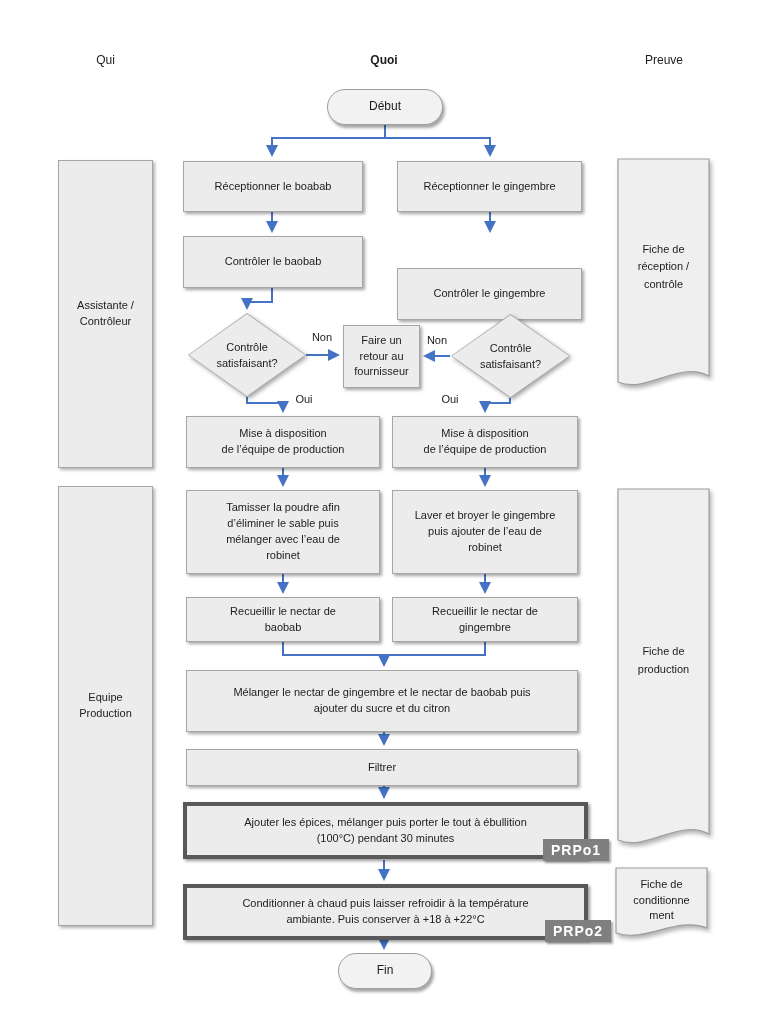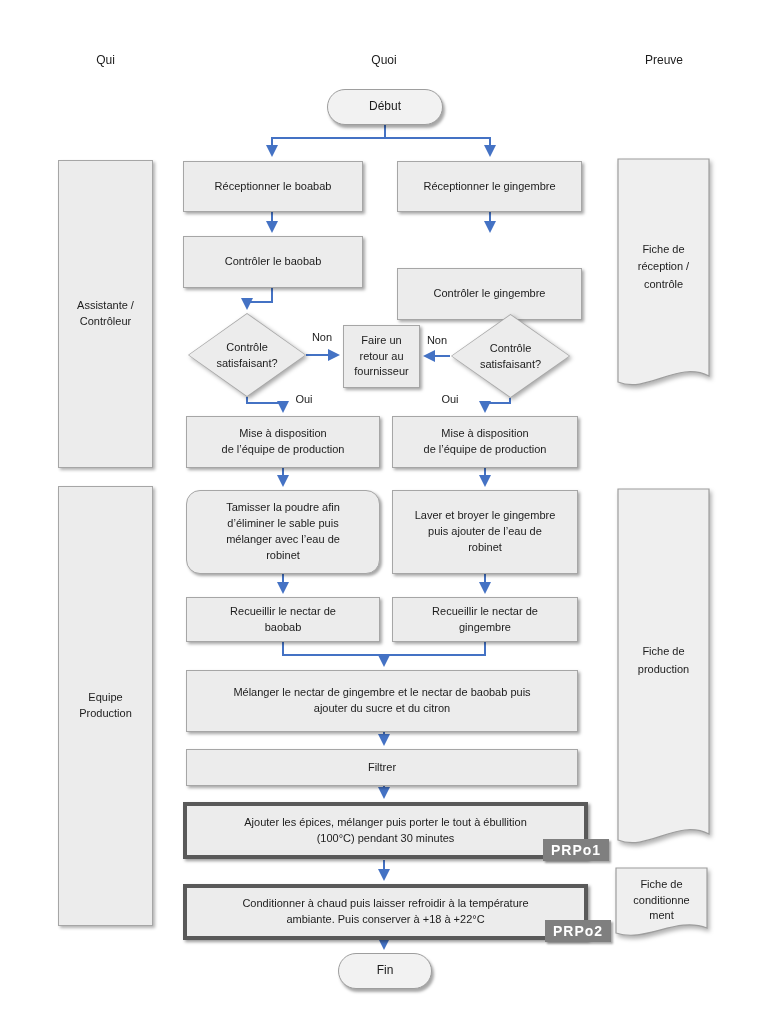--- a/index.html
+++ b/index.html
@@ -34,21 +34,21 @@
   .doc-text{position:absolute;left:0;top:0;right:0;bottom:14px;display:flex;align-items:center;
         justify-content:center;text-align:center;font-size:11px;white-space:pre-line;line-height:1.6;}
   .docpath{fill:#efefef;stroke:#9e9e9e;stroke-width:1.2px;}
 </style>
 </head>
 <body>
 
 <div id="canvas">
 
   <div class="hdr" style="left:58px;width:95px;">Qui</div>
-  <div class="hdr" style="left:334px;width:100px;">Quoi</div>
+  <div class="hdr" style="left:334px;width:100px;font-weight:bold;">Quoi</div>
   <div class="hdr" style="left:614px;width:100px;">Preuve</div>
 
   <svg class="edges" width="768" height="1024" viewBox="0 0 768 1024">
     <defs>
       <marker id="arr" markerWidth="8" markerHeight="8" refX="5" refY="3" orient="auto">
         <path d="M0,0 L6,3 L0,6 Z" fill="#4472C4"></path>
       </marker>
     </defs>
     <path class="edge" d="M385,124 L385,138 L272,138 L272,155" marker-end="url(#arr)"></path>
     <path class="edge" d="M385,138 L490,138 L490,155" marker-end="url(#arr)"></path>
@@ -105,21 +105,21 @@
   <div class="elabel" style="left:306px;top:331px;width:32px;">Non</div>
   <div class="elabel" style="left:421px;top:334px;width:32px;">Non</div>
   <div class="elabel" style="left:288px;top:393px;width:32px;">Oui</div>
   <div class="elabel" style="left:434px;top:393px;width:32px;">Oui</div>
 
   <div class="pbox" style="left:186px;top:416px;width:194px;height:52px;">Mise à disposition
 de l’équipe de production</div>
   <div class="pbox" style="left:392px;top:416px;width:186px;height:52px;">Mise à disposition
 de l’équipe de production</div>
 
-  <div class="pbox" style="left:186px;top:490px;width:194px;height:84px;border-radius:14px;">Tamisser la poudre afin
+  <div class="pbox" style="left:186px;top:490px;width:194px;height:84px;">Tamisser la poudre afin
 d’éliminer le sable puis
 mélanger avec l’eau de
 robinet</div>
   <div class="pbox" style="left:392px;top:490px;width:186px;height:84px;">Laver et broyer le gingembre
 puis ajouter de l’eau de
 robinet</div>
 
   <div class="pbox" style="left:186px;top:597px;width:194px;height:45px;">Recueillir le nectar de
 baobab</div>
   <div class="pbox" style="left:392px;top:597px;width:186px;height:45px;">Recueillir le nectar de

